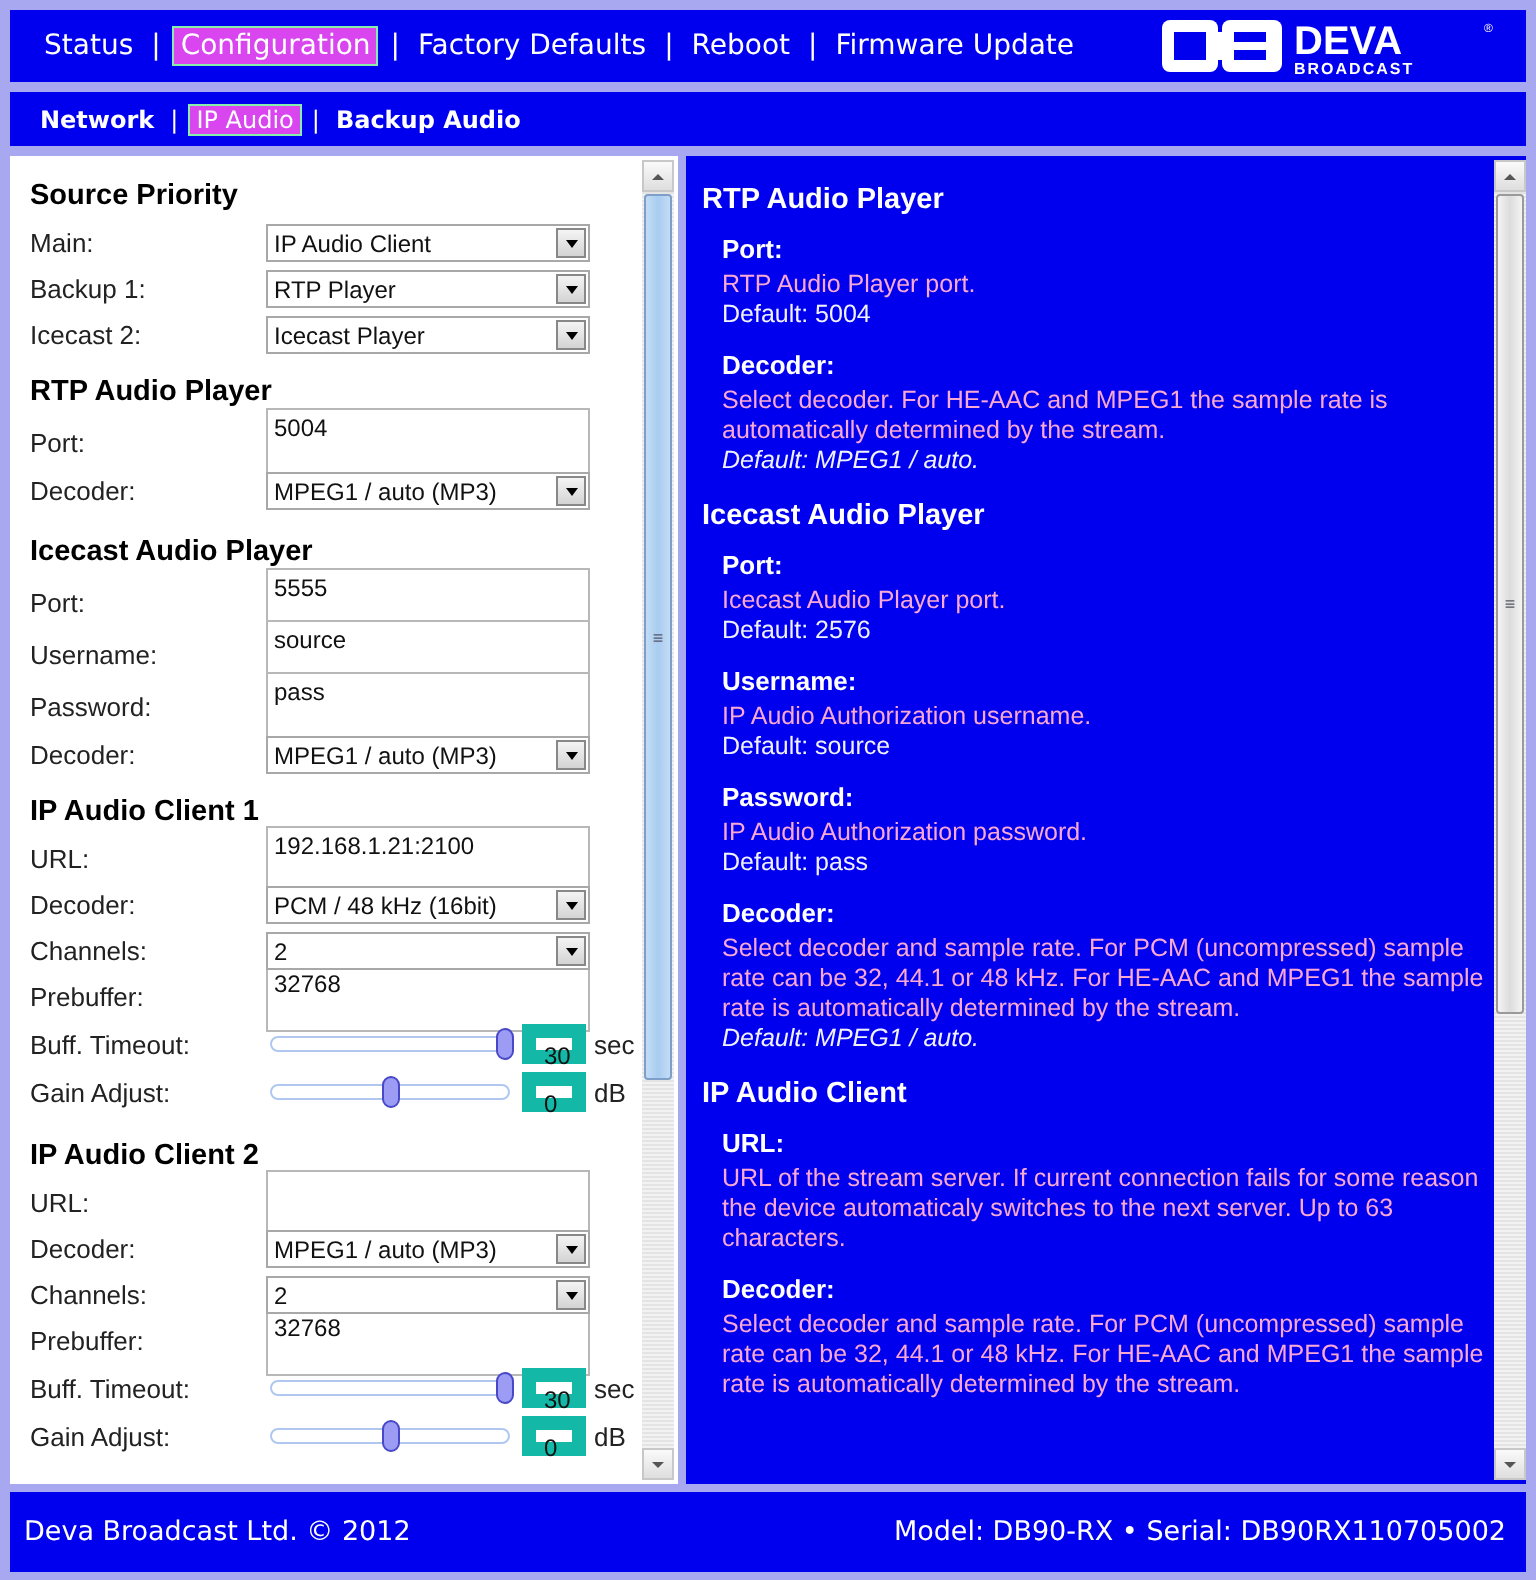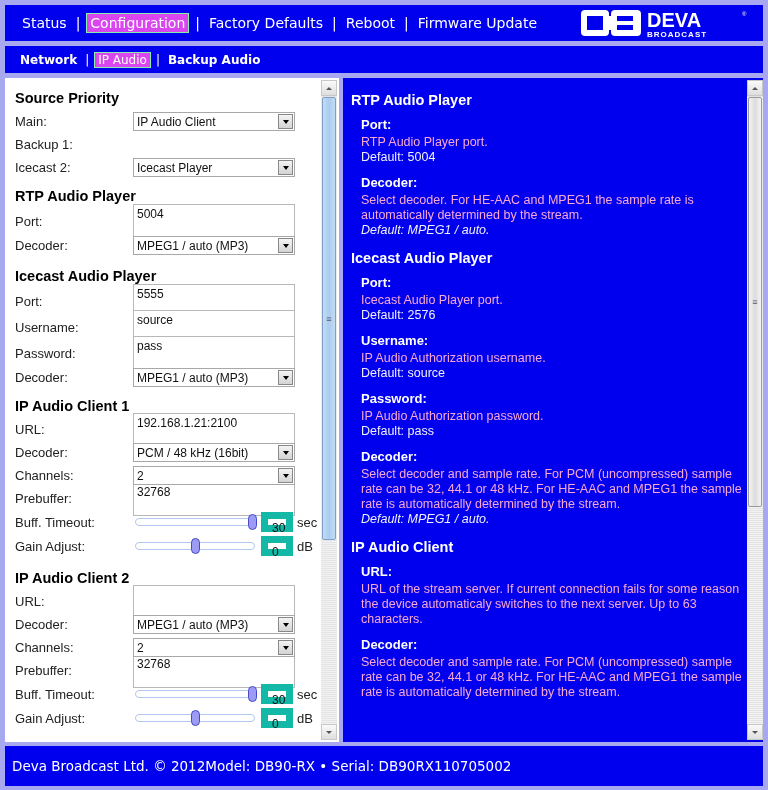--- a/index.html
+++ b/index.html
@@ -131,21 +131,21 @@
   .help-item { padding-left: 10px; margin-bottom: 10px; }
   .help-label { font-size: 13px; font-weight: bold; margin-bottom: 3px; }
   .help-text { font-size: 12.5px; line-height: 15px; color: #f9a8d4; }
   .help-default { font-size: 12.5px; line-height: 15px; color: #f0f0ff; }
   .help-default.italic { font-style: italic; }
 
   
   .footer {
     position: absolute; left: 5px; top: 746px; width: 758px; height: 40px;
     background: #0000ee; color: #fff;
-    display: flex; align-items: center; justify-content: flex-start;
+    display: flex; align-items: center; justify-content: space-between;
     padding: 0 10px 0 7px;
     font-family: "DejaVu Sans", sans-serif; font-size: 13.5px;
   }
 </style>
 </head>
 <body>
 
 <div class="topnav">
   <span class="nav-item">Status</span>
   <span class="nav-sep">|</span>
@@ -185,20 +185,24 @@
     <div class="section-title">Source Priority</div>
     <div class="form-row">
       <span class="form-label">Main:</span>
       <div class="select">
         <span>IP Audio Client</span>
         <span class="arrow"></span>
       </div>
     </div>
     <div class="form-row">
       <span class="form-label">Backup 1:</span>
+      <div class="select">
+        <span>RTP Player</span>
+        <span class="arrow"></span>
+      </div>
     </div>
     <div class="form-row">
       <span class="form-label">Icecast 2:</span>
       <div class="select">
         <span>Icecast Player</span>
         <span class="arrow"></span>
       </div>
     </div>
 
     <div class="section-title" style="margin-top:9px;">RTP Audio Player</div>

